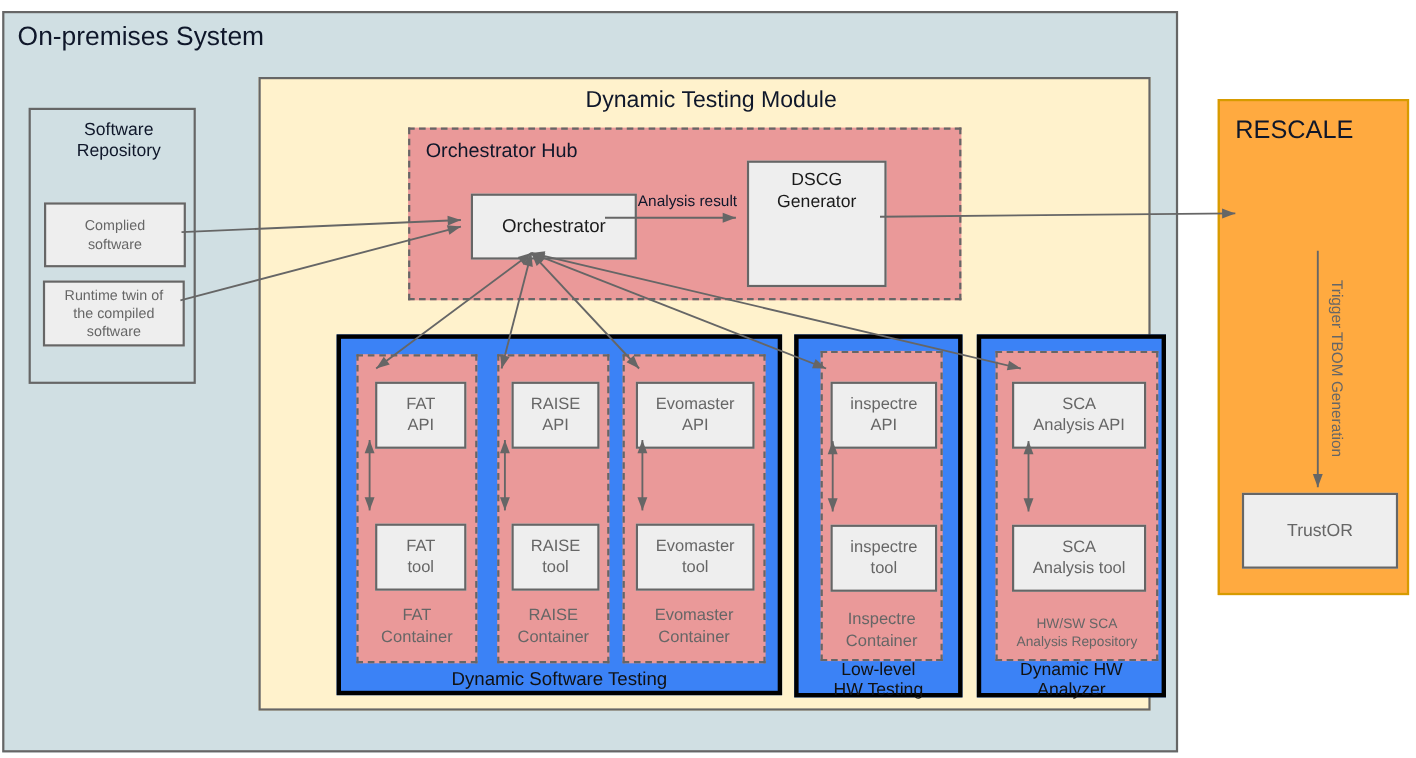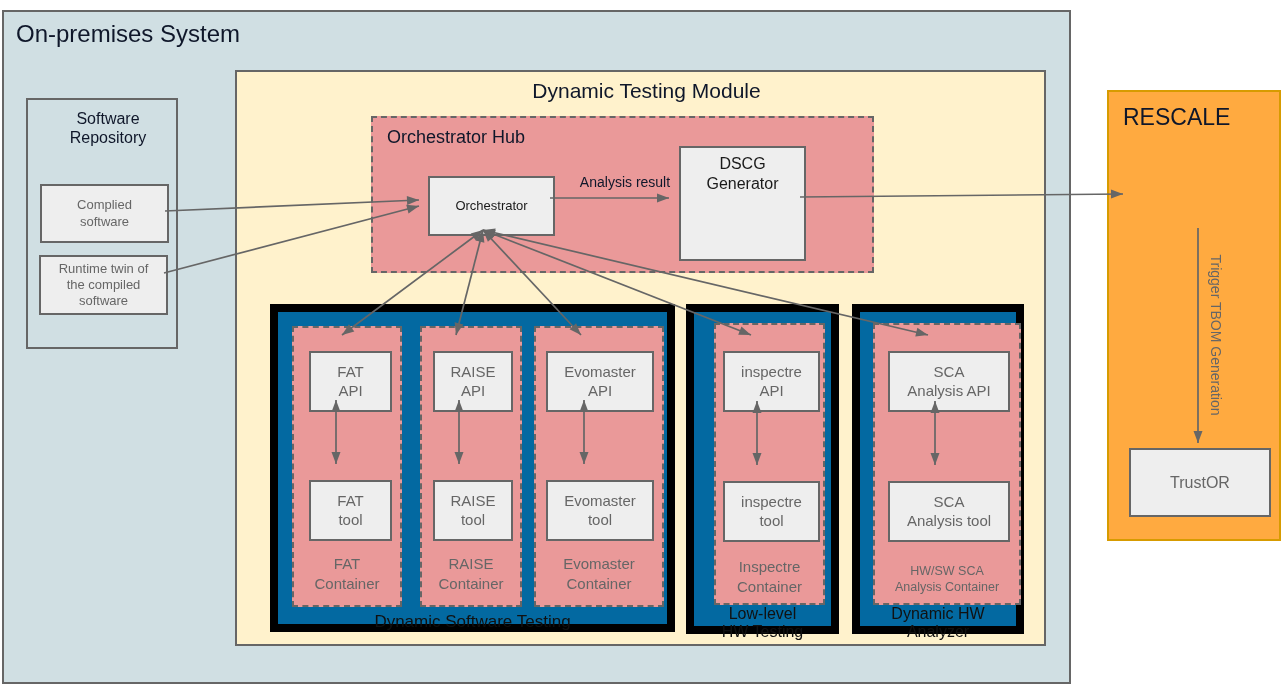--- a/index.html
+++ b/index.html
@@ -8,21 +8,21 @@
   .node {
     position:absolute; box-sizing:border-box;
     background:#eeeeee; border:2px solid #666666;
     display:flex; align-items:center; justify-content:center;
     text-align:center; white-space:pre-line; color:#666666; line-height:1.25;
   }
   .dark { color:#1a1a1a; }
   .title { position:absolute; white-space:pre-line; color:#0f172a; line-height:1.2; }
   .center-title { left:0; right:0; text-align:center;margin-left:12px; }
   .red-dashed { position:absolute; box-sizing:border-box; background:#ea9999; border:2px dashed #666666; }
-  .gray-group { position:absolute; box-sizing:border-box; background:#0369a1; border:8px solid #000000; }
+  .gray-group { position:absolute; box-sizing:border-box; background:#3b82f6; border:4px solid #000000;margin-left:36px; }
   .cont-label { position:absolute; left:0; right:0; text-align:center; color:#666666; white-space:pre-line; line-height:1.3; }
   .group-title { position:absolute; left:0; right:0; text-align:center; color:#111111; white-space:pre-line; line-height:1.15; }
   svg.arrows { position:absolute; left:0; top:0; z-index:10; pointer-events:none; }
 </style>
 </head>
 <body>
 
 <div class="canvas">
 
   <div class="abs" style="left:2px;top:10px;width:1069px;height:674px;background:#d0dfe3;border:2px solid #666;">
@@ -36,21 +36,21 @@
       <div class="node" style="left:11px;top:155px;width:129px;height:60px;font-size:13px;">Runtime twin of
 the compiled
 software</div>
     </div>
 
     <div class="abs" style="left:231px;top:58px;width:811px;height:576px;background:#fff2cc;border:2px solid #666;">
       <div class="title center-title" style="top:6px;font-size:21px;text-align:center;">Dynamic Testing Module</div>
 
       <div class="red-dashed" style="left:134px;top:44px;width:503px;height:157px;">
         <div class="title" style="left:14px;top:9px;font-size:18px;">Orchestrator Hub</div>
-        <div class="node dark" style="left:55px;top:58px;width:127px;height:60px;font-size:13px;">Orchestrator</div>
+        <div class="node dark" style="left:55px;top:58px;width:151px;height:60px;font-size:17px;">Orchestrator</div>
         <div class="title" style="left:194px;top:56px;width:116px;font-size:14px;text-align:center;">Analysis result</div>
         <div class="node dark" style="left:306px;top:28px;width:127px;height:115px;font-size:16px;align-items:flex-start;">
           <span style="display:block;padding-top:6px;">DSCG
 Generator</span>
         </div>
       </div>
 
       <div class="gray-group" style="left:33px;top:232px;width:405px;height:328px;">
 
         <div class="red-dashed" style="left:14px;top:14px;width:110px;height:281px;">
@@ -95,21 +95,21 @@
 HW Testing</div>
       </div>
 
       <div class="gray-group" style="left:615px;top:232px;width:172px;height:330px;">
         <div class="red-dashed" style="left:13px;top:11px;width:148px;height:282px;">
           <div class="node" style="left:13px;top:26px;width:122px;height:61px;font-size:15px;">SCA
 Analysis API</div>
           <div class="node" style="left:13px;top:156px;width:122px;height:61px;font-size:15px;">SCA
 Analysis tool</div>
           <div class="cont-label" style="top:238px;font-size:12.5px;">HW/SW SCA
-Analysis Container</div>
+Analysis Repository</div>
         </div>
         <div class="group-title" style="top:293px;font-size:16px;">Dynamic HW
 Analyzer</div>
       </div>
 
     </div>
   </div>
 
   <div class="abs" style="left:1107px;top:90px;width:174px;height:451px;background:#ffaa40;border:2px solid #d79b00;">
     <div class="title" style="left:14px;top:12px;font-size:23px;">RESCALE</div>

